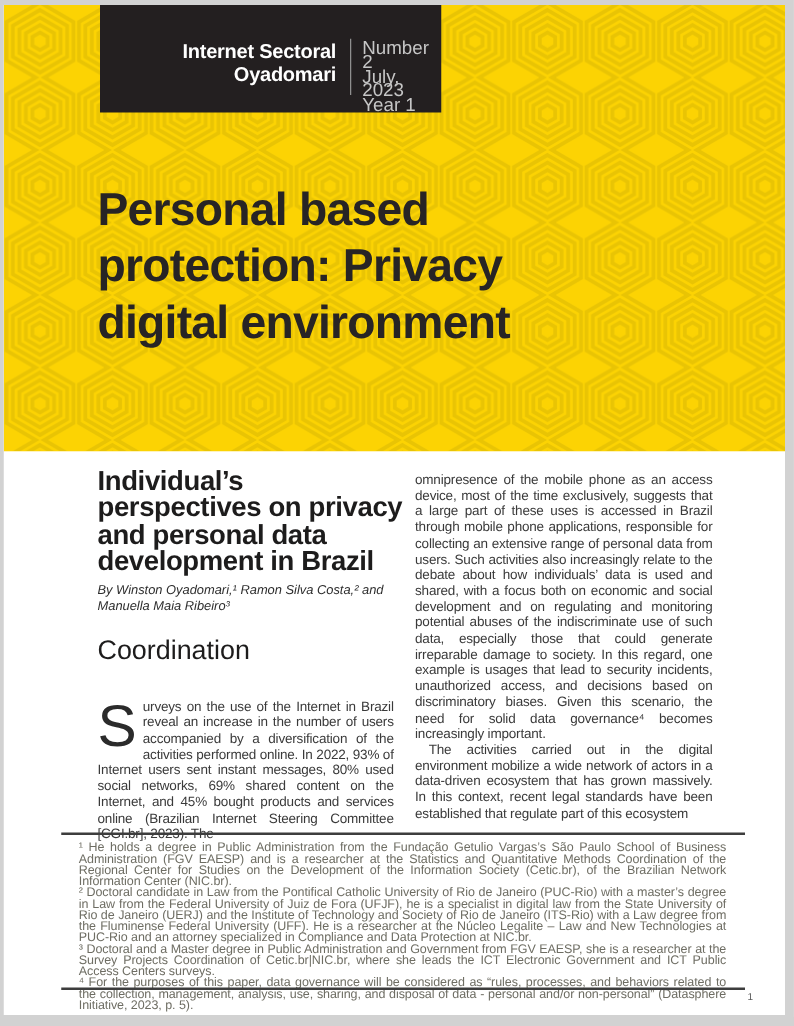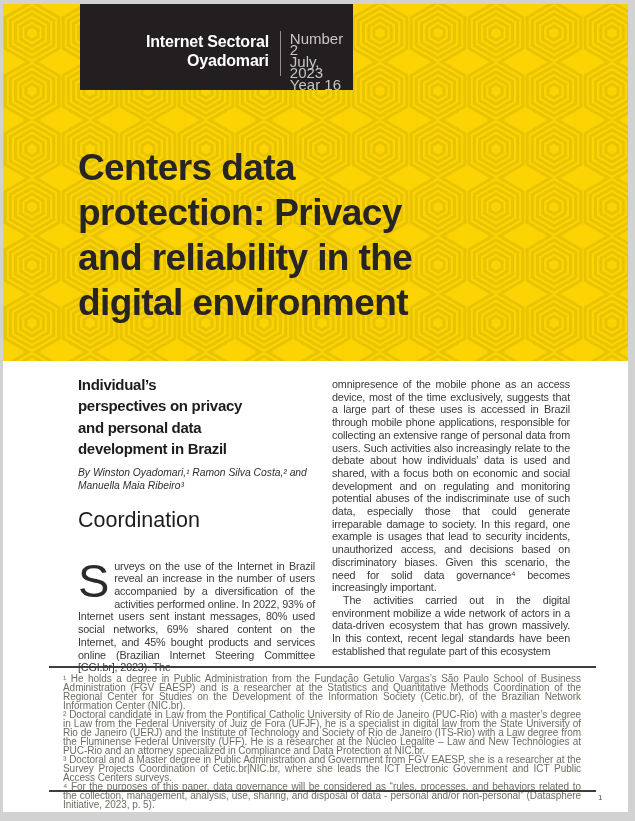--- a/index.html
+++ b/index.html
@@ -17,21 +17,21 @@
   .masthead-divider { width:1px; height:45px; background:#8f8f8f; margin:-2px 9px 0 11px; }
   .masthead-issue { color:#c6c6c6; font-size:15px; line-height:11.4px; padding-top:0; }
 
   .cover-title { position:absolute; left:75px; top:141px; width:508px; color:#272425;
                  font-weight:bold; font-size:37px; line-height:45px; letter-spacing:-0.6px; white-space:nowrap; }
 
   
   .col-left  { position:absolute; left:75px;  top:370px; width:237px; }
   .col-right { position:absolute; left:329px; top:374px; width:238px; }
 
-  .article-heading { color:#1d1c1c; font-weight:bold; font-size:15px; line-height:21.4px;
+  .article-heading { color:#1d1c1c; font-weight:bold; font-size:22px; line-height:21.4px;
                      letter-spacing:-0.3px; white-space:nowrap; }
   .byline { margin-top:6px; font-style:italic; font-size:10.3px; line-height:13px; color:#2e2e2e; }
   .section-title { margin-top:15px; font-size:21.5px; line-height:26px; font-weight:400; color:#1d1c1c; }
 
   .body-text { font-size:10.8px; line-height:12.7px; letter-spacing:-0.15px;
                text-align:justify; color:#3a3a3a; }
   .first-body { margin-top:27px; }
   .dropcap { float:left; font-size:47px; line-height:36px; padding:3px 5px 0 0; color:#2b2b2b; font-weight:400; }
   .indent-para { text-indent:11px; }
 
@@ -66,28 +66,27 @@
 
     <div class="masthead">
       <div class="masthead-title">
         <div>Internet Sectoral</div>
         <div>Oyadomari</div>
       </div>
       <div class="masthead-divider"></div>
       <div class="masthead-issue">
         <div>Number 2</div>
         <div>July, 2023</div>
-        <div>Year 16</div>
+        <div>Year 1</div>
       </div>
     </div>
 
     <div class="cover-title">
-      <div>Centers data</div>
+      <div>Personal based</div>
       <div>protection: Privacy</div>
-      <div>and reliability in the</div>
       <div>digital environment</div>
     </div>
   </div>
 
   <div class="col-left">
     <div class="article-heading">
       <div>Individual’s</div>
       <div>perspectives on privacy</div>
       <div>and personal data</div>
       <div>development in Brazil</div>

